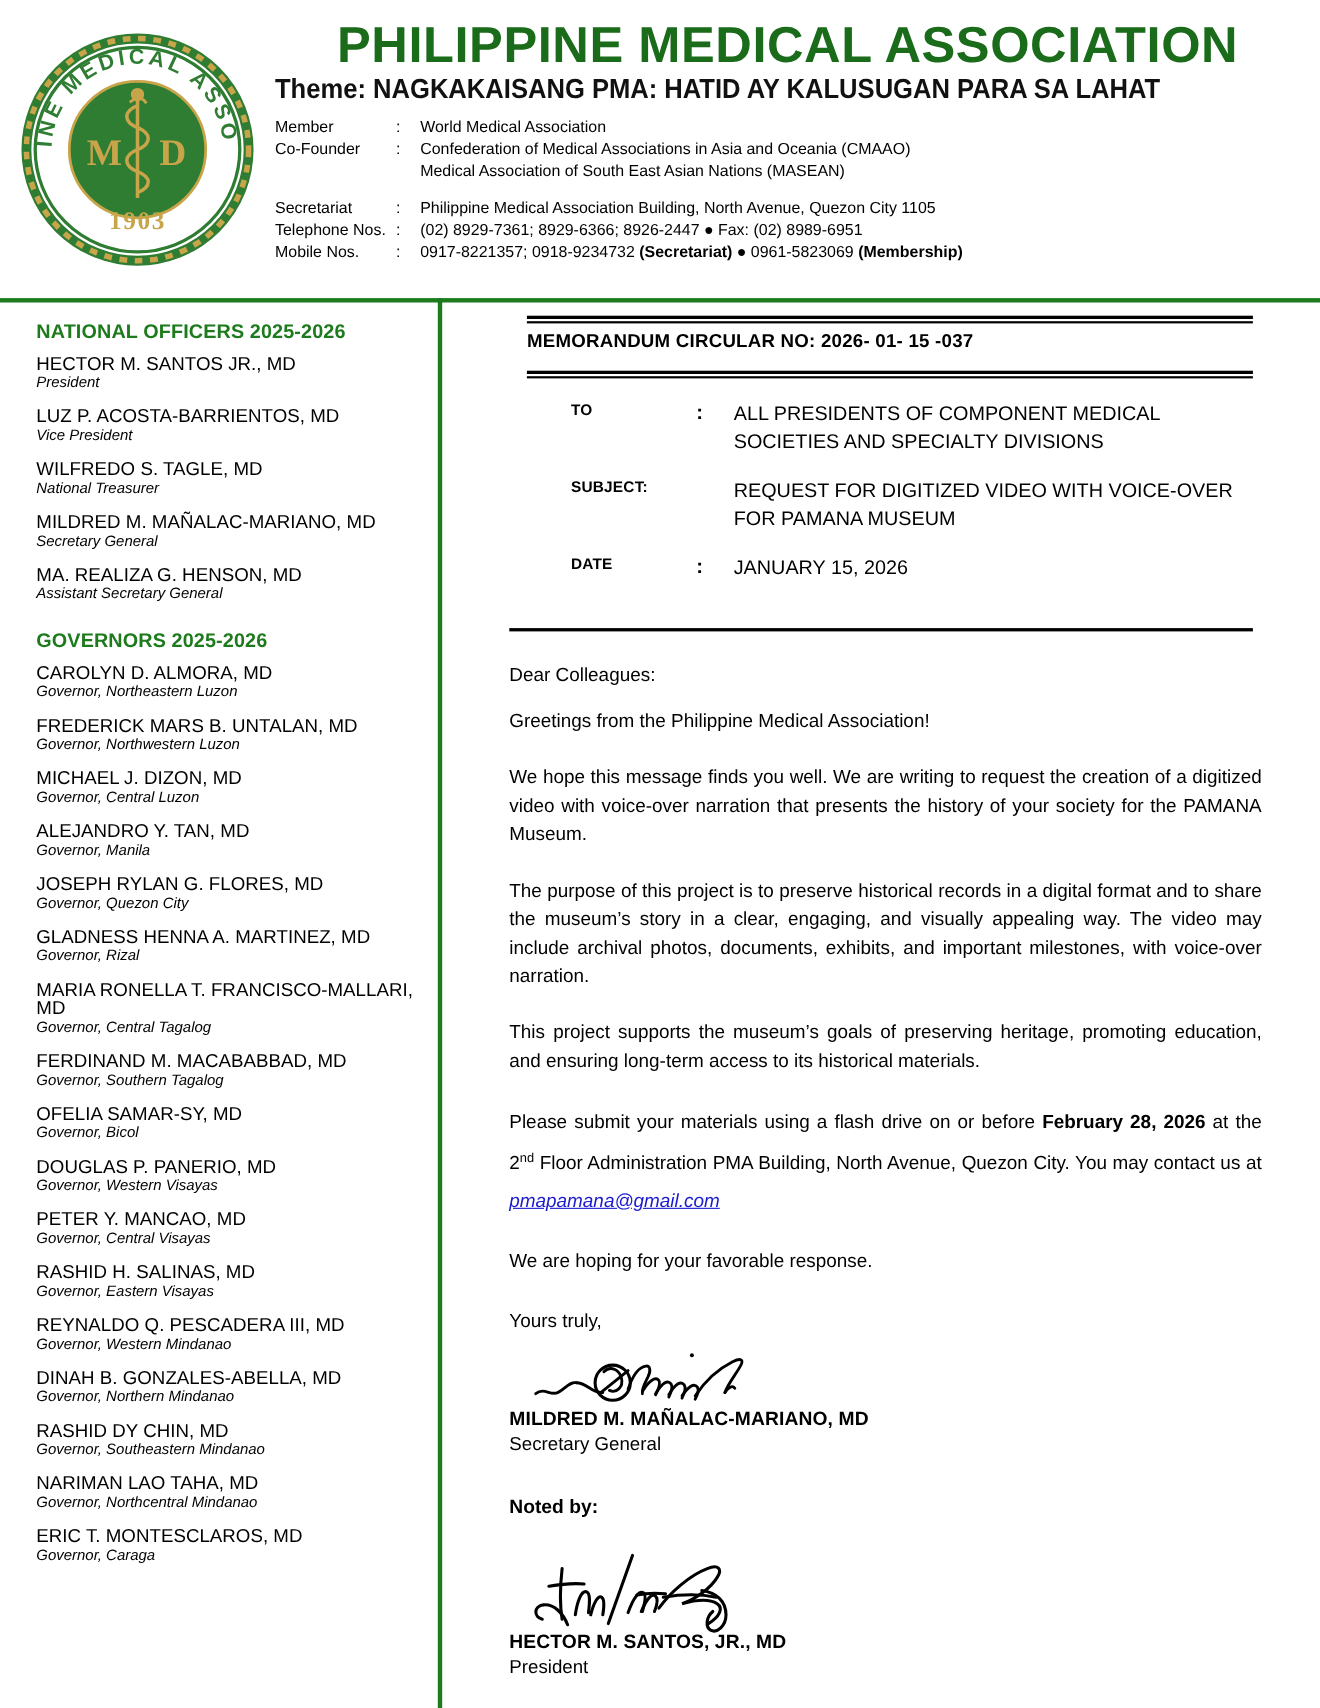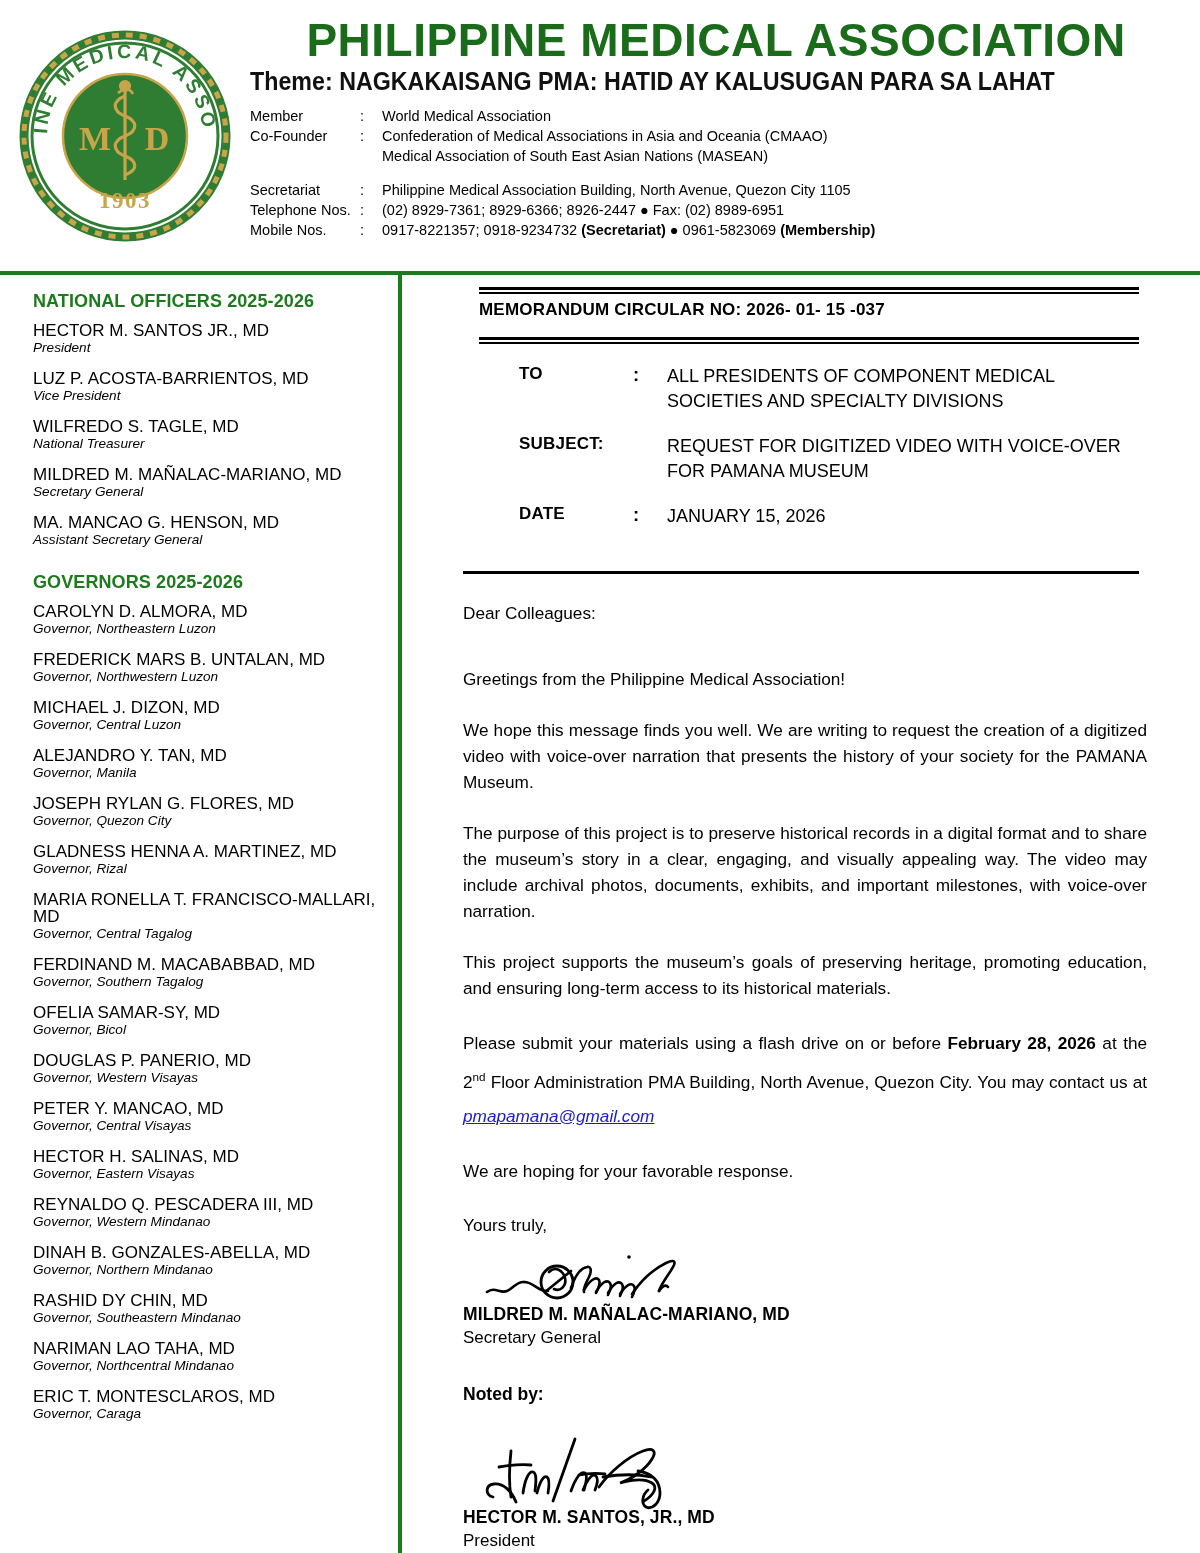--- a/index.html
+++ b/index.html
@@ -161,35 +161,35 @@
   table#memo-fields {
     border-collapse: collapse;
     width: 100%;
     margin-top: 20px;
     margin-bottom: 22px;
   }
   #memo-fields td { vertical-align: top; padding: 0 0 20px 0; }
   .mf-label {
     width: 114px;
     font-weight: bold;
-    font-size: 17px;
+    font-size: 14px;
     letter-spacing: 0.2px;
     padding-left: 56px !important;
     box-sizing: content-box;
   }
   .mf-colon { width: 34px; font-weight: bold; font-size: 18.5px; }
   .mf-val { font-size: 18px; line-height: 25px; }
 
   .body-p {
     font-size: 17.2px;
     line-height: 26px;
     text-align: justify;
     margin: 0 0 25px 0;
   }
-  .body-p.lead { margin-bottom: 40px; }
+  .body-p.lead { margin-bottom: 16px; }
   .body-p.loose { line-height: 34px; }
   .b { font-weight: bold; }
   sup { font-size: 0.68em; vertical-align: super; }
   .emaillink {
     color: #1a1ad0;
     text-decoration: underline;
     font-style: italic;
   }
 
   .sigblock { margin-top: 0; }
@@ -317,21 +317,21 @@
     </div>
     <div class="officer">
       <div class="officer-name">WILFREDO S. TAGLE, MD</div>
       <div class="officer-role">National Treasurer</div>
     </div>
     <div class="officer">
       <div class="officer-name">MILDRED M. MAÑALAC-MARIANO, MD</div>
       <div class="officer-role">Secretary General</div>
     </div>
     <div class="officer">
-      <div class="officer-name">MA. MANCAO G. HENSON, MD</div>
+      <div class="officer-name">MA. REALIZA G. HENSON, MD</div>
       <div class="officer-role">Assistant Secretary General</div>
     </div>
 
     <div class="side-head" id="governors-head">GOVERNORS 2025-2026</div>
 
     <div class="officer">
       <div class="officer-name">CAROLYN D. ALMORA, MD</div>
       <div class="officer-role">Governor, Northeastern Luzon</div>
     </div>
     <div class="officer">
@@ -368,21 +368,21 @@
     </div>
     <div class="officer">
       <div class="officer-name">DOUGLAS P. PANERIO, MD</div>
       <div class="officer-role">Governor, Western Visayas</div>
     </div>
     <div class="officer">
       <div class="officer-name">PETER Y. MANCAO, MD</div>
       <div class="officer-role">Governor, Central Visayas</div>
     </div>
     <div class="officer">
-      <div class="officer-name">HECTOR H. SALINAS, MD</div>
+      <div class="officer-name">RASHID H. SALINAS, MD</div>
       <div class="officer-role">Governor, Eastern Visayas</div>
     </div>
     <div class="officer">
       <div class="officer-name">REYNALDO Q. PESCADERA III, MD</div>
       <div class="officer-role">Governor, Western Mindanao</div>
     </div>
     <div class="officer">
       <div class="officer-name">DINAH B. GONZALES-ABELLA, MD</div>
       <div class="officer-role">Governor, Northern Mindanao</div>
     </div>

